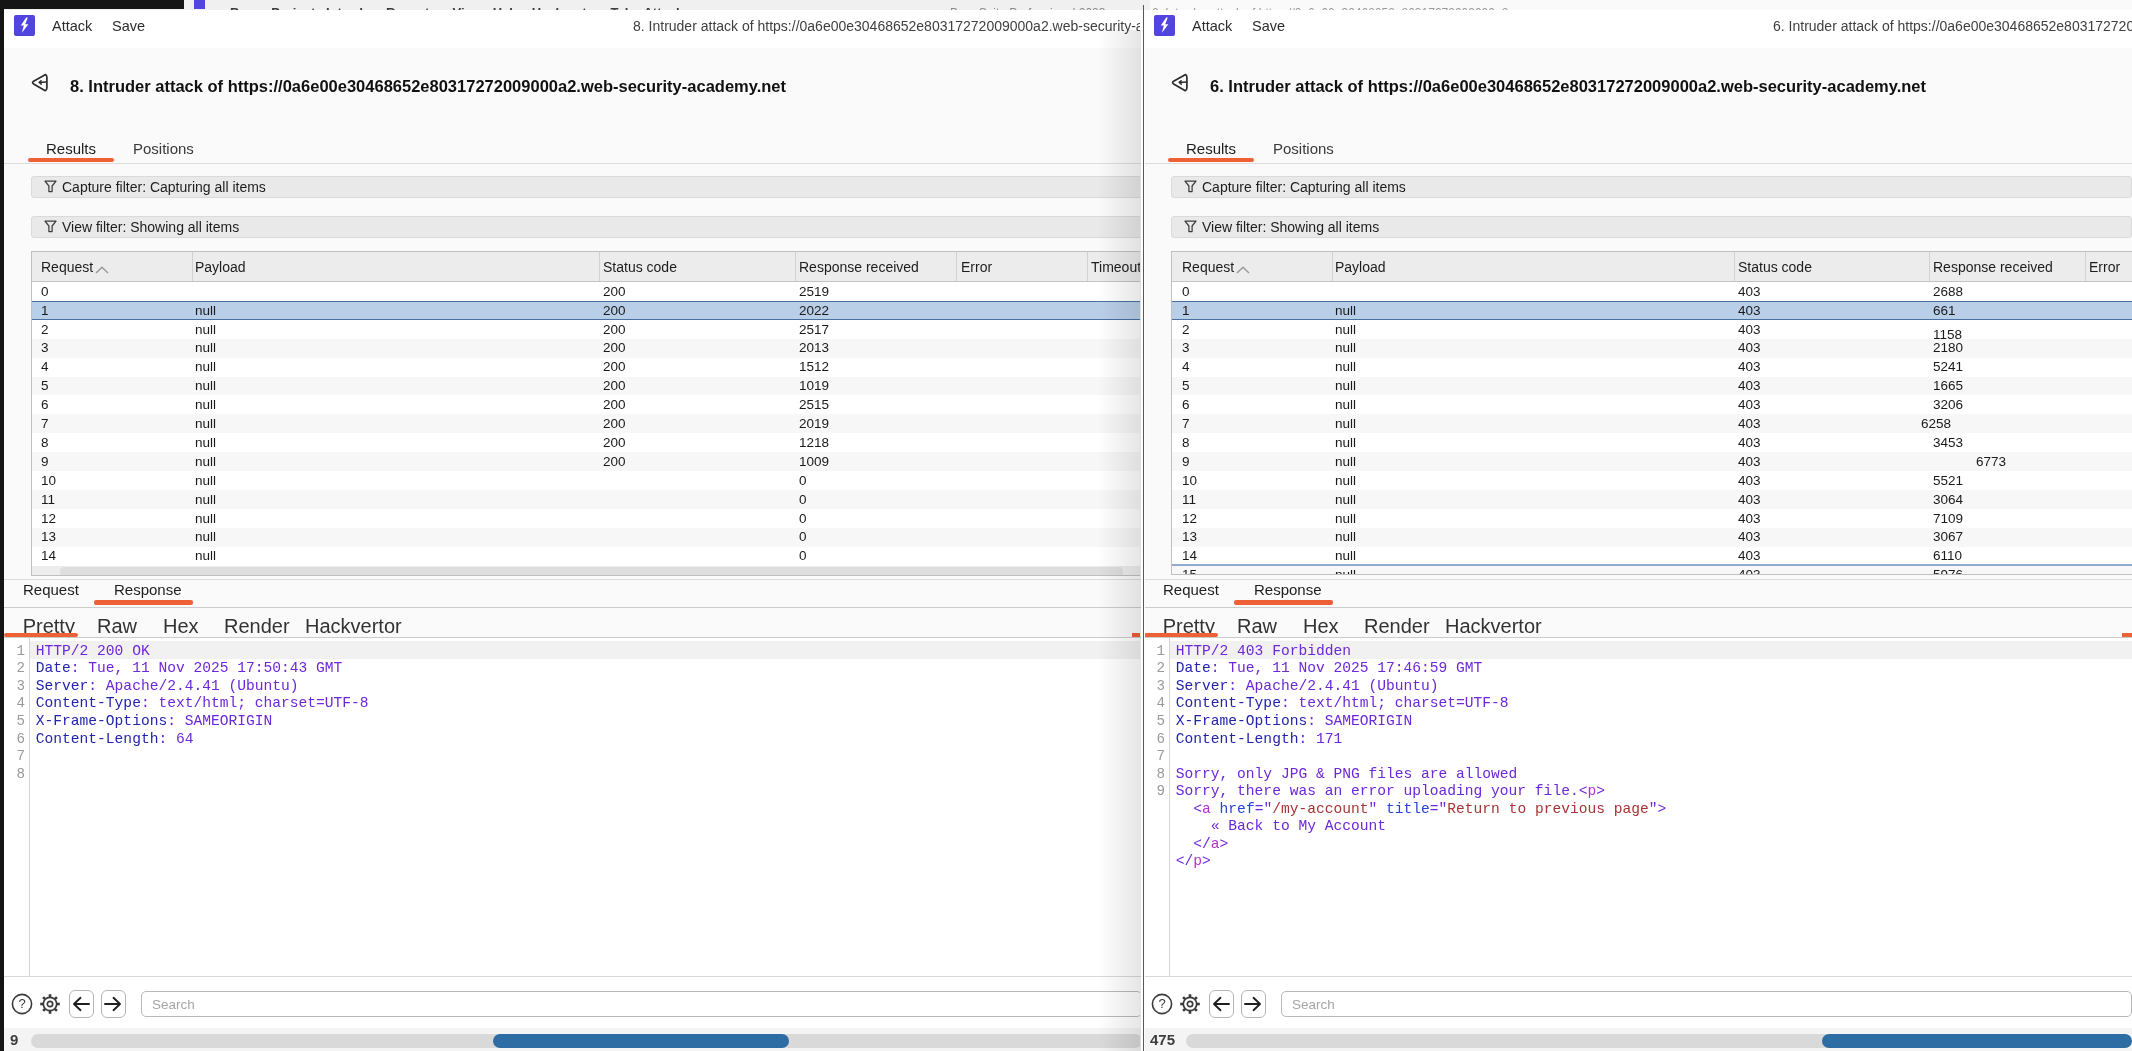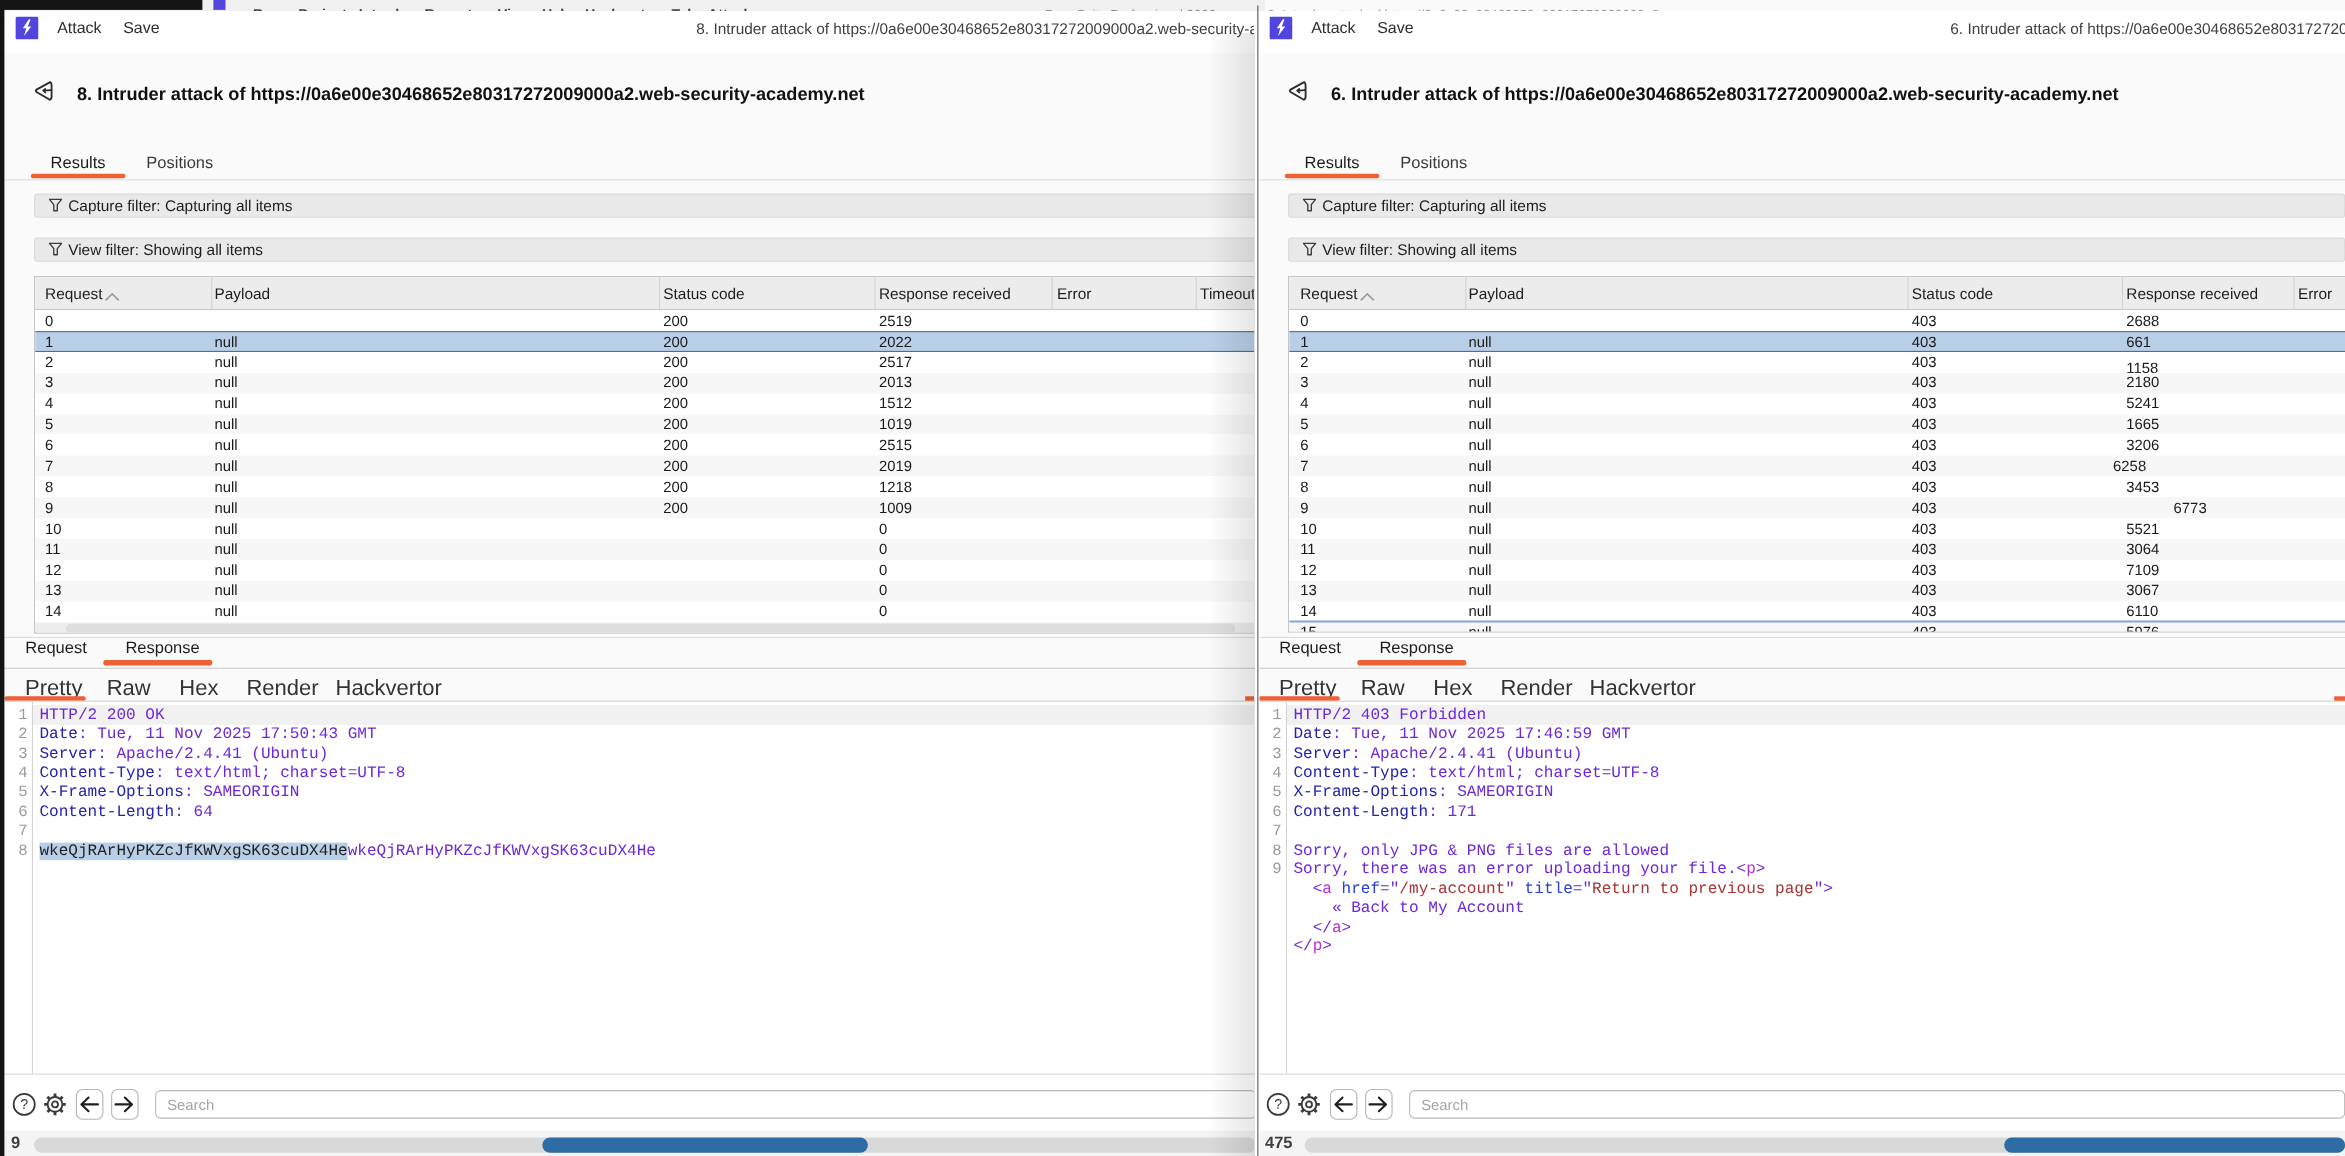--- a/index.html
+++ b/index.html
@@ -172,21 +172,20 @@
 <div class="gut" style="left:0;top:667.9px;">3</div>
 <div class="code" style="left:35.8px;top:667.9px;"><span class="ch">Server</span><span class="ck">: Apache/2.4.41 (Ubuntu)</span></div>
 <div class="gut" style="left:0;top:685.4px;">4</div>
 <div class="code" style="left:35.8px;top:685.4px;"><span class="ch">Content-Type</span><span class="ck">: text/html; charset=UTF-8</span></div>
 <div class="gut" style="left:0;top:703.0px;">5</div>
 <div class="code" style="left:35.8px;top:703.0px;"><span class="ch">X-Frame-Options</span><span class="ck">: SAMEORIGIN</span></div>
 <div class="gut" style="left:0;top:720.5px;">6</div>
 <div class="code" style="left:35.8px;top:720.5px;"><span class="ch">Content-Length</span><span class="ck">: 64</span></div>
 <div class="gut" style="left:0;top:738.0px;">7</div>
 <div class="gut" style="left:0;top:755.6px;">8</div>
-<div class="code" style="left:35.8px;top:755.6px;"><span class="csel">wkeQjRArHyPKZcJfKWVxgSK63cuDX4He</span><span class="ck">wkeQjRArHyPKZcJfKWVxgSK63cuDX4He</span></div>
 
 <div style="position:absolute;left:0;top:967px;width:1142px;height:51px;background:#fff;"></div>
 <div style="position:absolute;left:0;top:966px;width:1142px;height:1px;background:#d9d9d9;"></div>
 <div style="position:absolute;line-height:0;left:11px;top:983px;width:22px;height:22px;">
       <svg width="22" height="22" viewBox="0 0 22 22">
         <circle cx="11" cy="11" r="9.6" fill="none" stroke="#3a3a3a" stroke-width="1.6"></circle>
         <text x="11" y="15.4" font-size="13" font-family="Liberation Sans" fill="#3a3a3a" text-anchor="middle">?</text>
       </svg>
     </div>
 <div style="position:absolute;line-height:0;left:39px;top:983px;width:22px;height:22px;">

